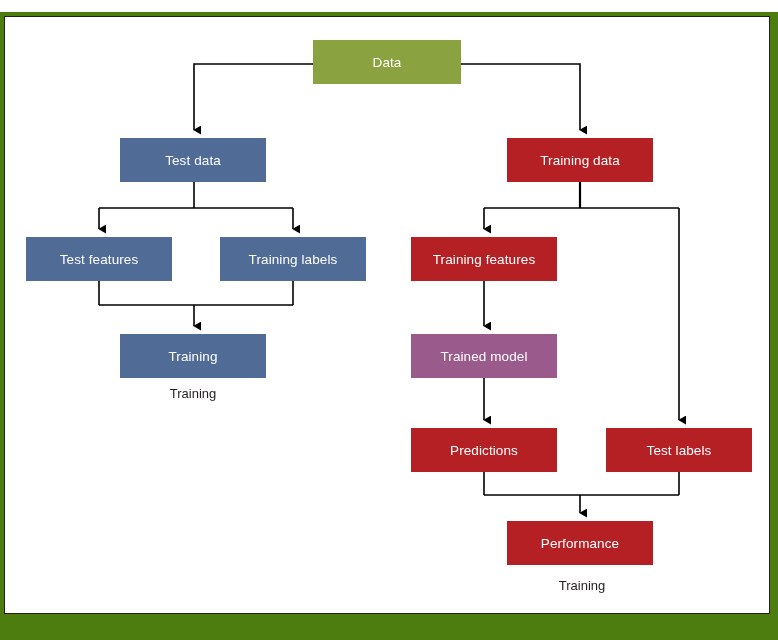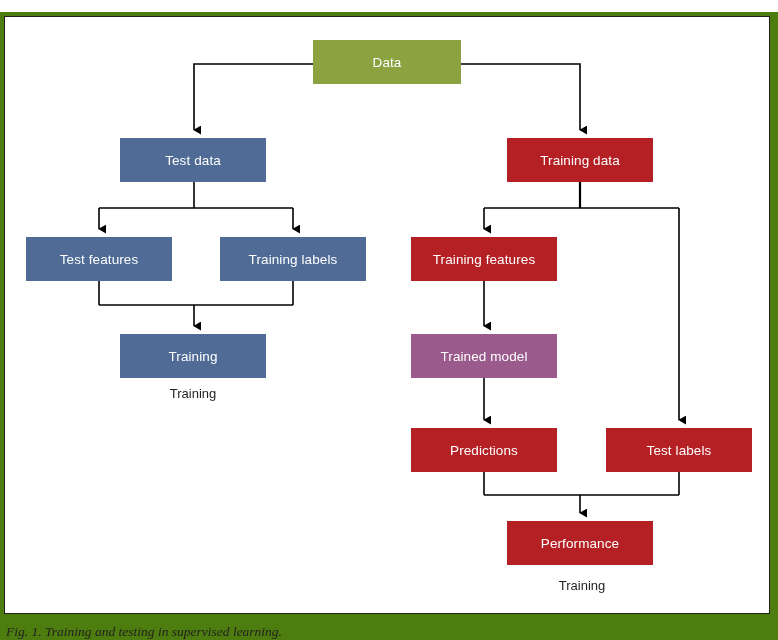--- a/index.html
+++ b/index.html
@@ -185,15 +185,14 @@
         <text class="node-label" x="580" y="532">Performance</text>
       </g>
     </g>
 
     <g>
       <text class="plain-label" x="193" y="383">Training</text>
       <text class="plain-label" x="582" y="575">Training</text>
     </g>
   </svg>
 
-  <div id="caption">Fig. 1. Training and testing in supervised learning.</div>
 
 </div>
 
 </body></html>

